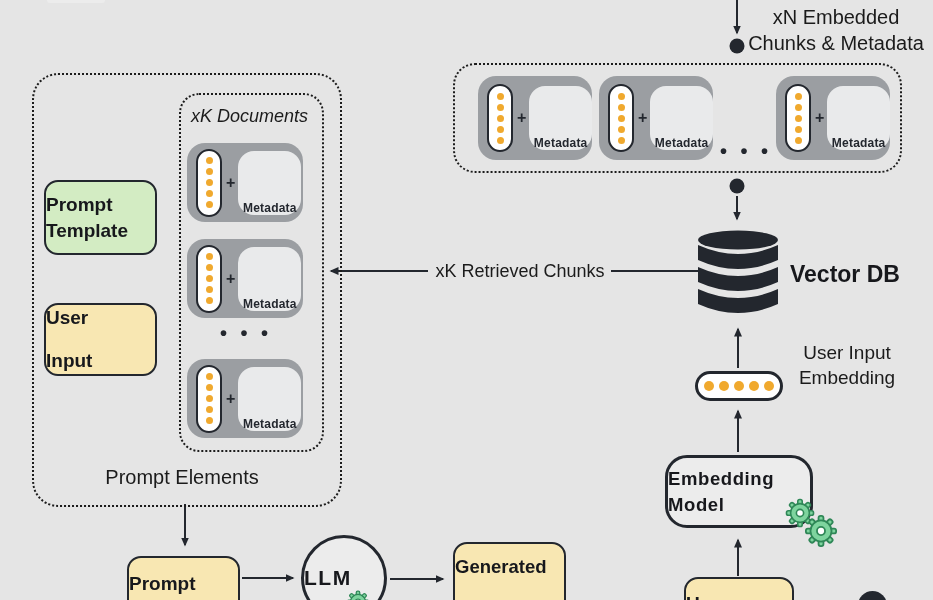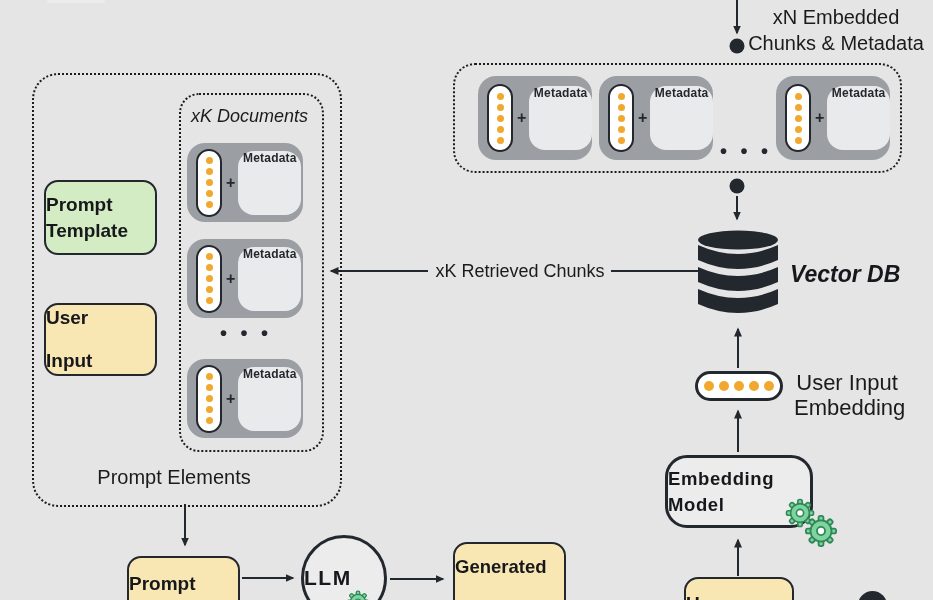--- a/index.html
+++ b/index.html
@@ -10,37 +10,37 @@
   .abs{position:absolute;}
   .connectors{position:absolute;left:0;top:0;pointer-events:none;}
   
   .dotted{position:absolute;border:2px dotted #1c1c1c;background:transparent;}
   
   .chunk{position:absolute;background:#9b9ea2;border-radius:18px;display:flex;align-items:center;padding-left:9px;box-sizing:border-box;}
   .pill-v{width:22px;height:64px;background:#ffffff;border:2px solid #23272e;border-radius:13px;
     display:flex;flex-direction:column;align-items:center;justify-content:center;gap:4px;flex:0 0 auto;}
   .dot{width:7px;height:7px;border-radius:50%;background:#f0a92e;}
   .plus{font-weight:700;font-size:16px;color:#23272e;margin:0 3px 0 4px;}
-  .meta{background:#e9eaeb;border-radius:16px;width:63px;height:64px;display:flex;align-items:flex-start;justify-content:center;
+  .meta{background:#e9eaeb;border-radius:16px;width:63px;height:64px;display:flex;align-items:flex-end;justify-content:center;
     font-weight:700;font-size:12px;color:#23272e;letter-spacing:0.2px;}
   .ellipsis{position:absolute;font-weight:700;font-size:20px;color:#23272e;letter-spacing:4px;text-align:center;}
   
   .node{position:absolute;border:2.5px solid #23272e;border-radius:14px;box-sizing:border-box;
     display:flex;flex-direction:column;align-items:flex-start;justify-content:center;
     font-weight:700;font-size:19px;line-height:26px;color:#17181c;text-align:center;}
   .yellow{background:#f8e7b2;gap:17px;}
   .green{background:#d3ecc3;}
   .gray-node{background:#ececec;border-width:3.5px;border-radius:22px;letter-spacing:0.6px;font-size:18.5px;}
   .circle-node{border-radius:50%;background:#ececec;border:3.5px solid #23272e;letter-spacing:1.5px;font-size:21px;}
   .label{position:absolute;font-weight:400;color:#1b1b1b;text-align:center;}
   .pill-h{position:absolute;background:#ffffff;border:3px solid #23272e;border-radius:16px;
     display:flex;align-items:center;justify-content:center;gap:5px;box-sizing:border-box;}
   .pill-h .dot{width:10px;height:10px;}
   .flow-dot{position:absolute;background:#23272e;border-radius:50%;}
-  .bold-label{position:absolute;font-weight:700;color:#17181c;font-style:italic;}
+  .bold-label{position:absolute;font-weight:700;color:#17181c;}
   .artifact{position:absolute;background:#ececec;border-radius:0 0 6px 6px;}
 </style>
 </head>
 <body>
 
 <div class="canvas">
 
   <svg class="connectors" width="933" height="600">
     <defs>
       <marker id="ah" markerWidth="10" markerHeight="8" refX="7.5" refY="4" orient="auto" markerUnits="userSpaceOnUse">
@@ -124,21 +124,21 @@
         <path d="M2,37 Q42,55 82,37 L82,52 Q42,70 2,52 Z"></path>
         <path d="M2,59 Q42,77 82,59 L82,74 Q42,92 2,74 Z"></path>
       </g>
     </svg>
   </div>
   <div class="bold-label" style="left:790px;top:261px;width:140px;font-size:23px;">Vector DB</div>
 
   <div class="label" style="left:430px;top:261px;width:180px;font-size:18px;text-align:center;">xK Retrieved Chunks</div>
 
   <div class="dotted" style="left:32px;top:73px;width:306px;height:430px;border-radius:26px;"></div>
-  <div class="label" style="left:54px;top:466px;width:240px;font-size:20px;">Prompt Elements</div>
+  <div class="label" style="left:62px;top:466px;width:240px;font-size:20px;">Prompt Elements</div>
 
   <div class="dotted" style="left:179px;top:93px;width:141px;height:355px;border-radius:20px;"></div>
   <div class="label" style="left:181px;top:106px;width:137px;font-size:18px;font-style:italic;">xK Documents</div>
 
   <div class="chunk" style="left:187px;top:143px;width:116px;height:79px;">
     <div class="pill-v">
       <span class="dot"></span>
         <span class="dot"></span>
         <span class="dot"></span>
         <span class="dot"></span>
@@ -189,21 +189,21 @@
     <div>Input</div>
   </div>
 
   <div class="pill-h" style="left:695px;top:371px;width:88px;height:30px;">
     <span class="dot"></span>
       <span class="dot"></span>
       <span class="dot"></span>
       <span class="dot"></span>
       <span class="dot"></span>
   </div>
-  <div class="label" style="left:794px;top:370px;width:106px;font-size:22px;line-height:25px;">
+  <div class="label" style="left:794px;top:340px;width:106px;font-size:19px;line-height:25px;">
     <div>User Input</div>
     <div>Embedding</div>
   </div>
 
   <div class="node gray-node" style="left:665px;top:455px;width:148px;height:73px;">
     <div>Embedding</div>
     <div>Model</div>
   </div>
 
   <div class="abs" style="left:782px;top:495px;width:58px;height:56px;">

